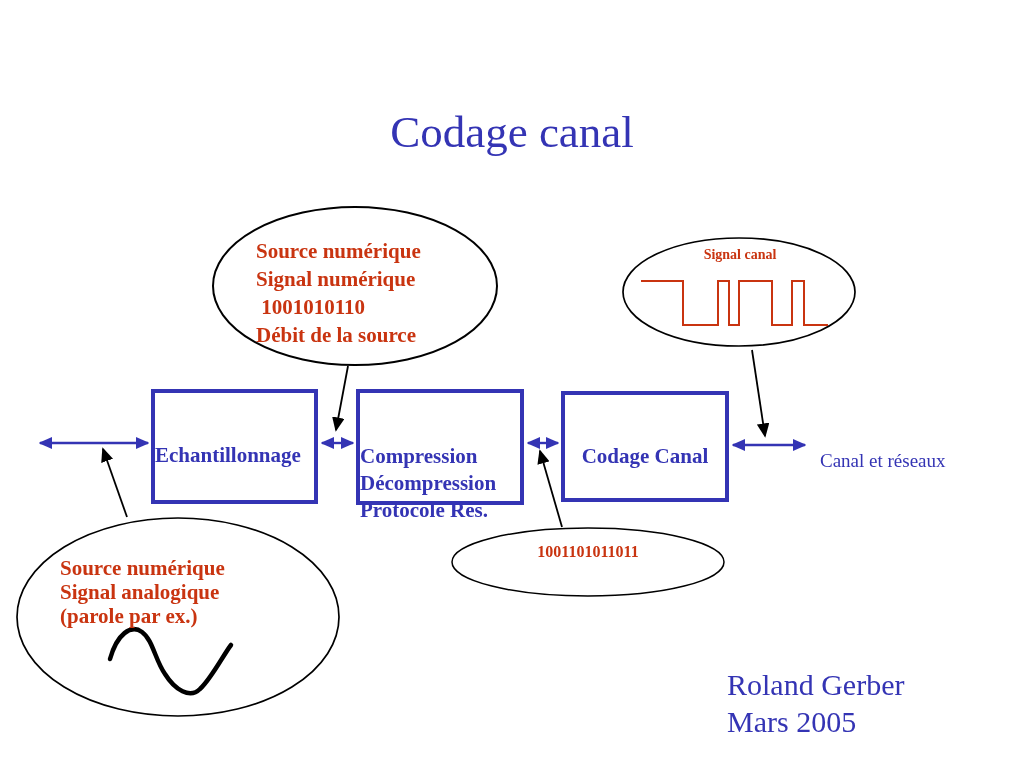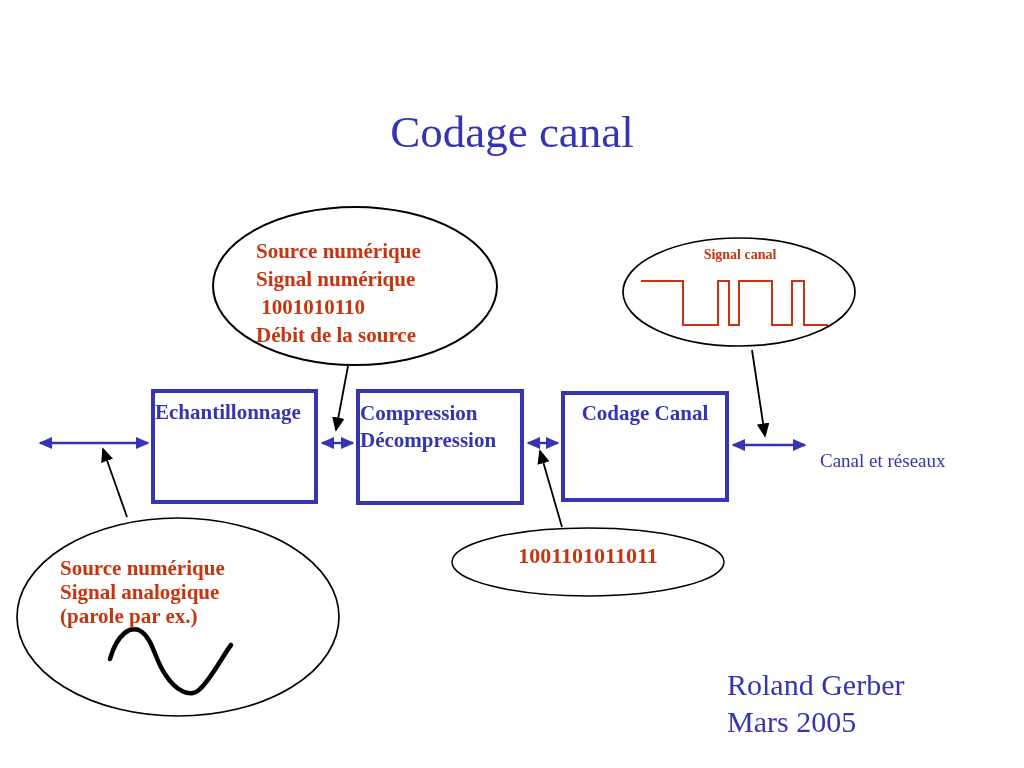--- a/index.html
+++ b/index.html
@@ -14,30 +14,30 @@
     font-family:"Liberation Serif", serif;overflow:hidden;
   }
   #diagram-svg{position:absolute;left:0;top:0;width:1024px;height:768px;}
   .txt{position:absolute;white-space:nowrap;}
   .pre{white-space:pre;}
   #page-title{
     left:0;right:0;top:106px;text-align:center;
     font-size:45px;color:var(--blue);font-weight:400;
   }
   .red-lines{color:var(--red);font-weight:bold;font-size:21px;line-height:28px;}
-  .blue-box-text{color:var(--blue);font-weight:bold;font-size:21px;line-height:27px;}
+  .blue-box-text{color:var(--blue);font-weight:bold;font-size:21px;line-height:27px;margin-top:43px;}
   #ellipse1-text{left:256px;top:237px;}
   #signal-canal-label{left:659px;top:247px;width:162px;text-align:center;
     color:var(--red);font-weight:bold;font-size:14px;}
   #box1-text{left:155px;top:399px;}
   #box2-text{left:360px;top:400px;}
   #box3-text{left:563px;top:400px;width:164px;text-align:center;}
   #canal-reseaux-label{left:820px;top:450px;color:var(--blue);font-weight:normal;font-size:19px;}
   #bitstream-label{left:452px;top:543px;width:272px;text-align:center;
-    color:var(--red);font-weight:bold;font-size:22px;}
+    color:var(--red);font-weight:bold;font-size:16px;}
   #ellipse4-text{left:60px;top:556px;font-size:21px;line-height:24px;}
   #footer{left:727px;top:666px;color:var(--blue);font-size:30px;line-height:37px;}
 </style>
 </head>
 <body>
 
 <div id="slide">
 
   <svg id="diagram-svg" viewBox="0 0 1024 768" xmlns="http://www.w3.org/2000/svg">
     <defs>
@@ -84,20 +84,21 @@
 
   <div class="txt" id="signal-canal-label">Signal canal</div>
 
   <div class="txt blue-box-text" id="box1-text">
     <div>Echantillonnage</div>
   </div>
 
   <div class="txt blue-box-text" id="box2-text">
     <div>Compression</div>
     <div>Décompression</div>
+    <div>Protocole Res.</div>
   </div>
 
   <div class="txt blue-box-text" id="box3-text">
     <div>Codage Canal</div>
   </div>
 
   <div class="txt" id="canal-reseaux-label">Canal et réseaux</div>
 
   <div class="txt" id="bitstream-label">1001101011011</div>
 

